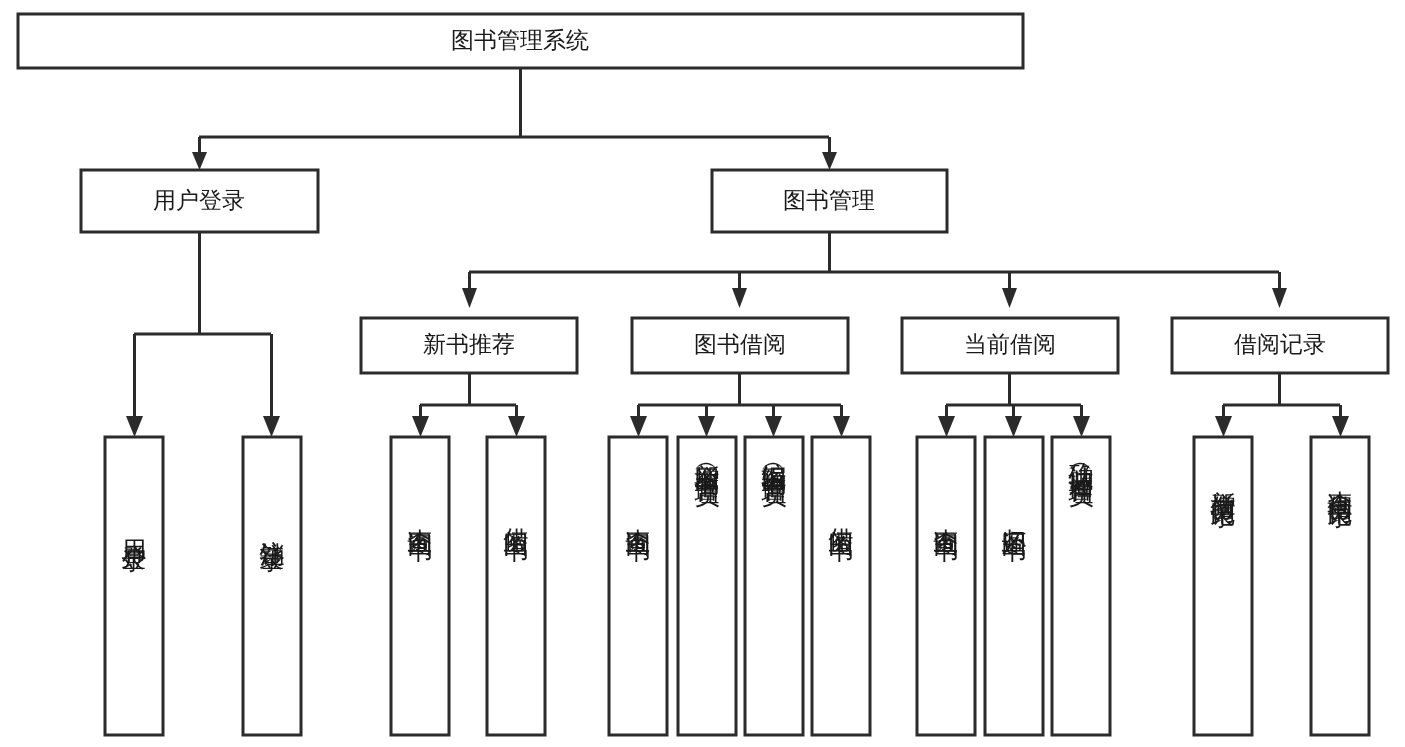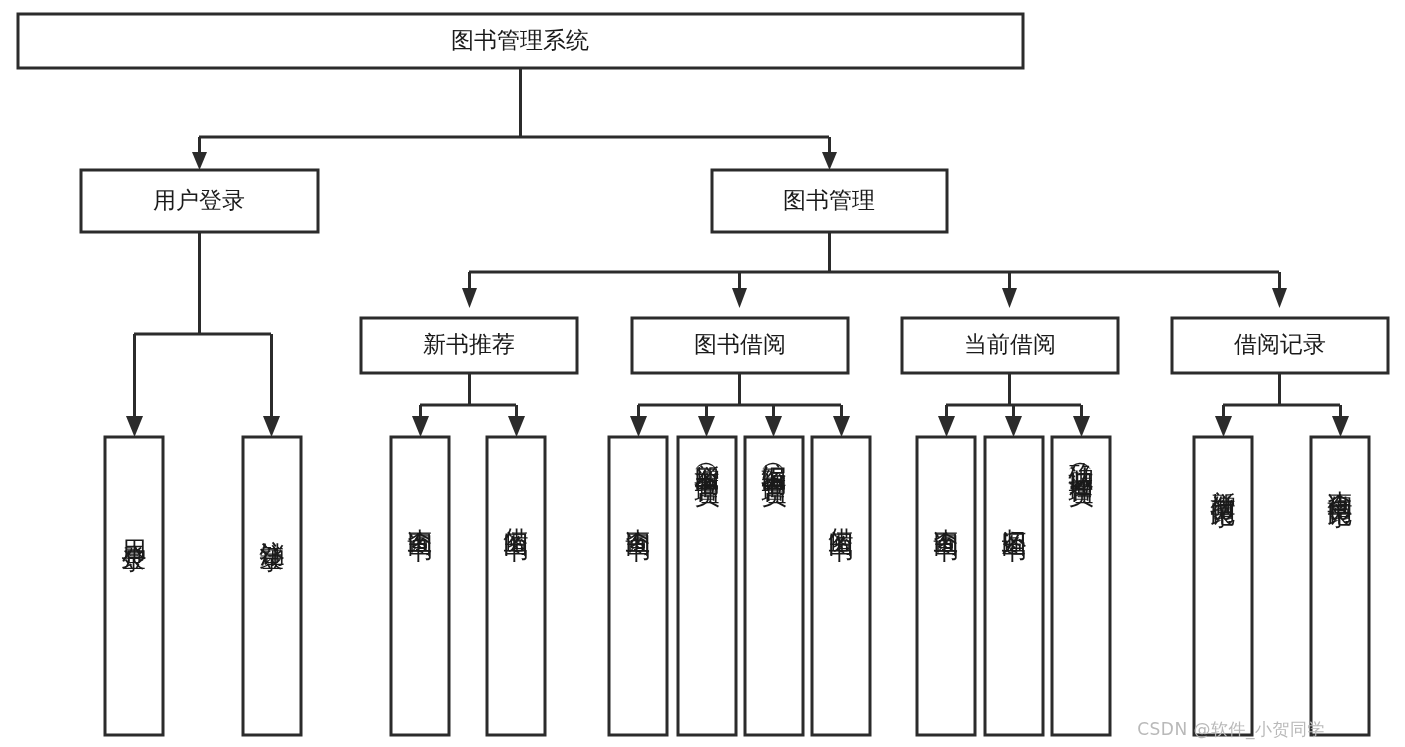--- a/index.html
+++ b/index.html
@@ -257,14 +257,13 @@
   <div class="vlabel-wrap" style="left:1052px; top:443px; width:58px; height:292px;">
     <span class="vlabel">确认归还（管理员）</span>
   </div>
   <div class="vlabel-wrap" style="left:1194px; top:470px; width:58px; height:265px;">
     <span class="vlabel">新增借阅记录</span>
   </div>
   <div class="vlabel-wrap" style="left:1311px; top:470px; width:58px; height:265px;">
     <span class="vlabel">查询借阅记录</span>
   </div>
 
-  <div id="watermark">CSDN @软件_小贺同学</div>
 </div>
 
 </body></html>

